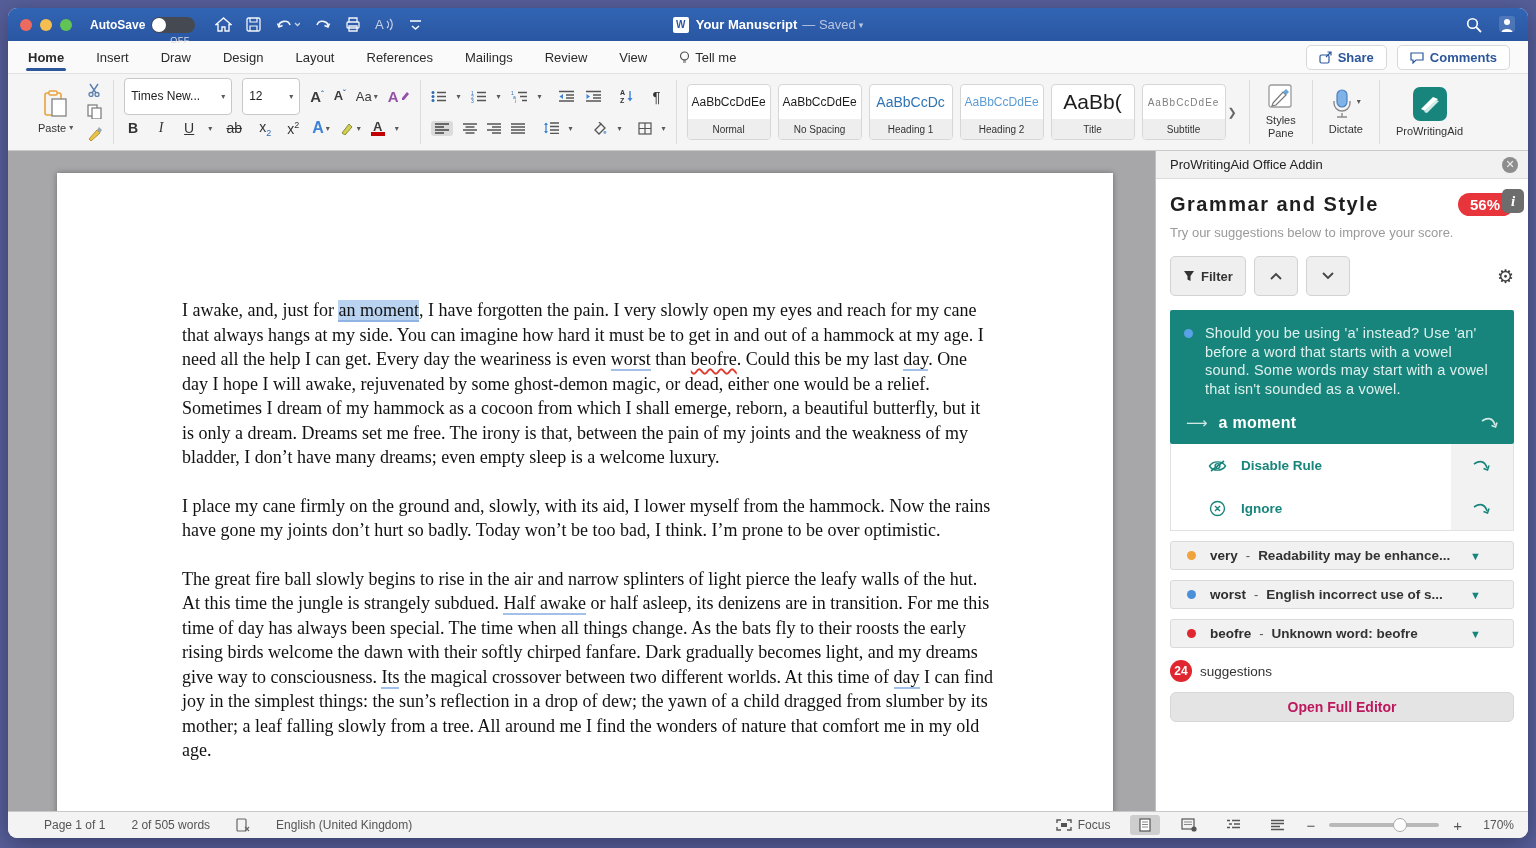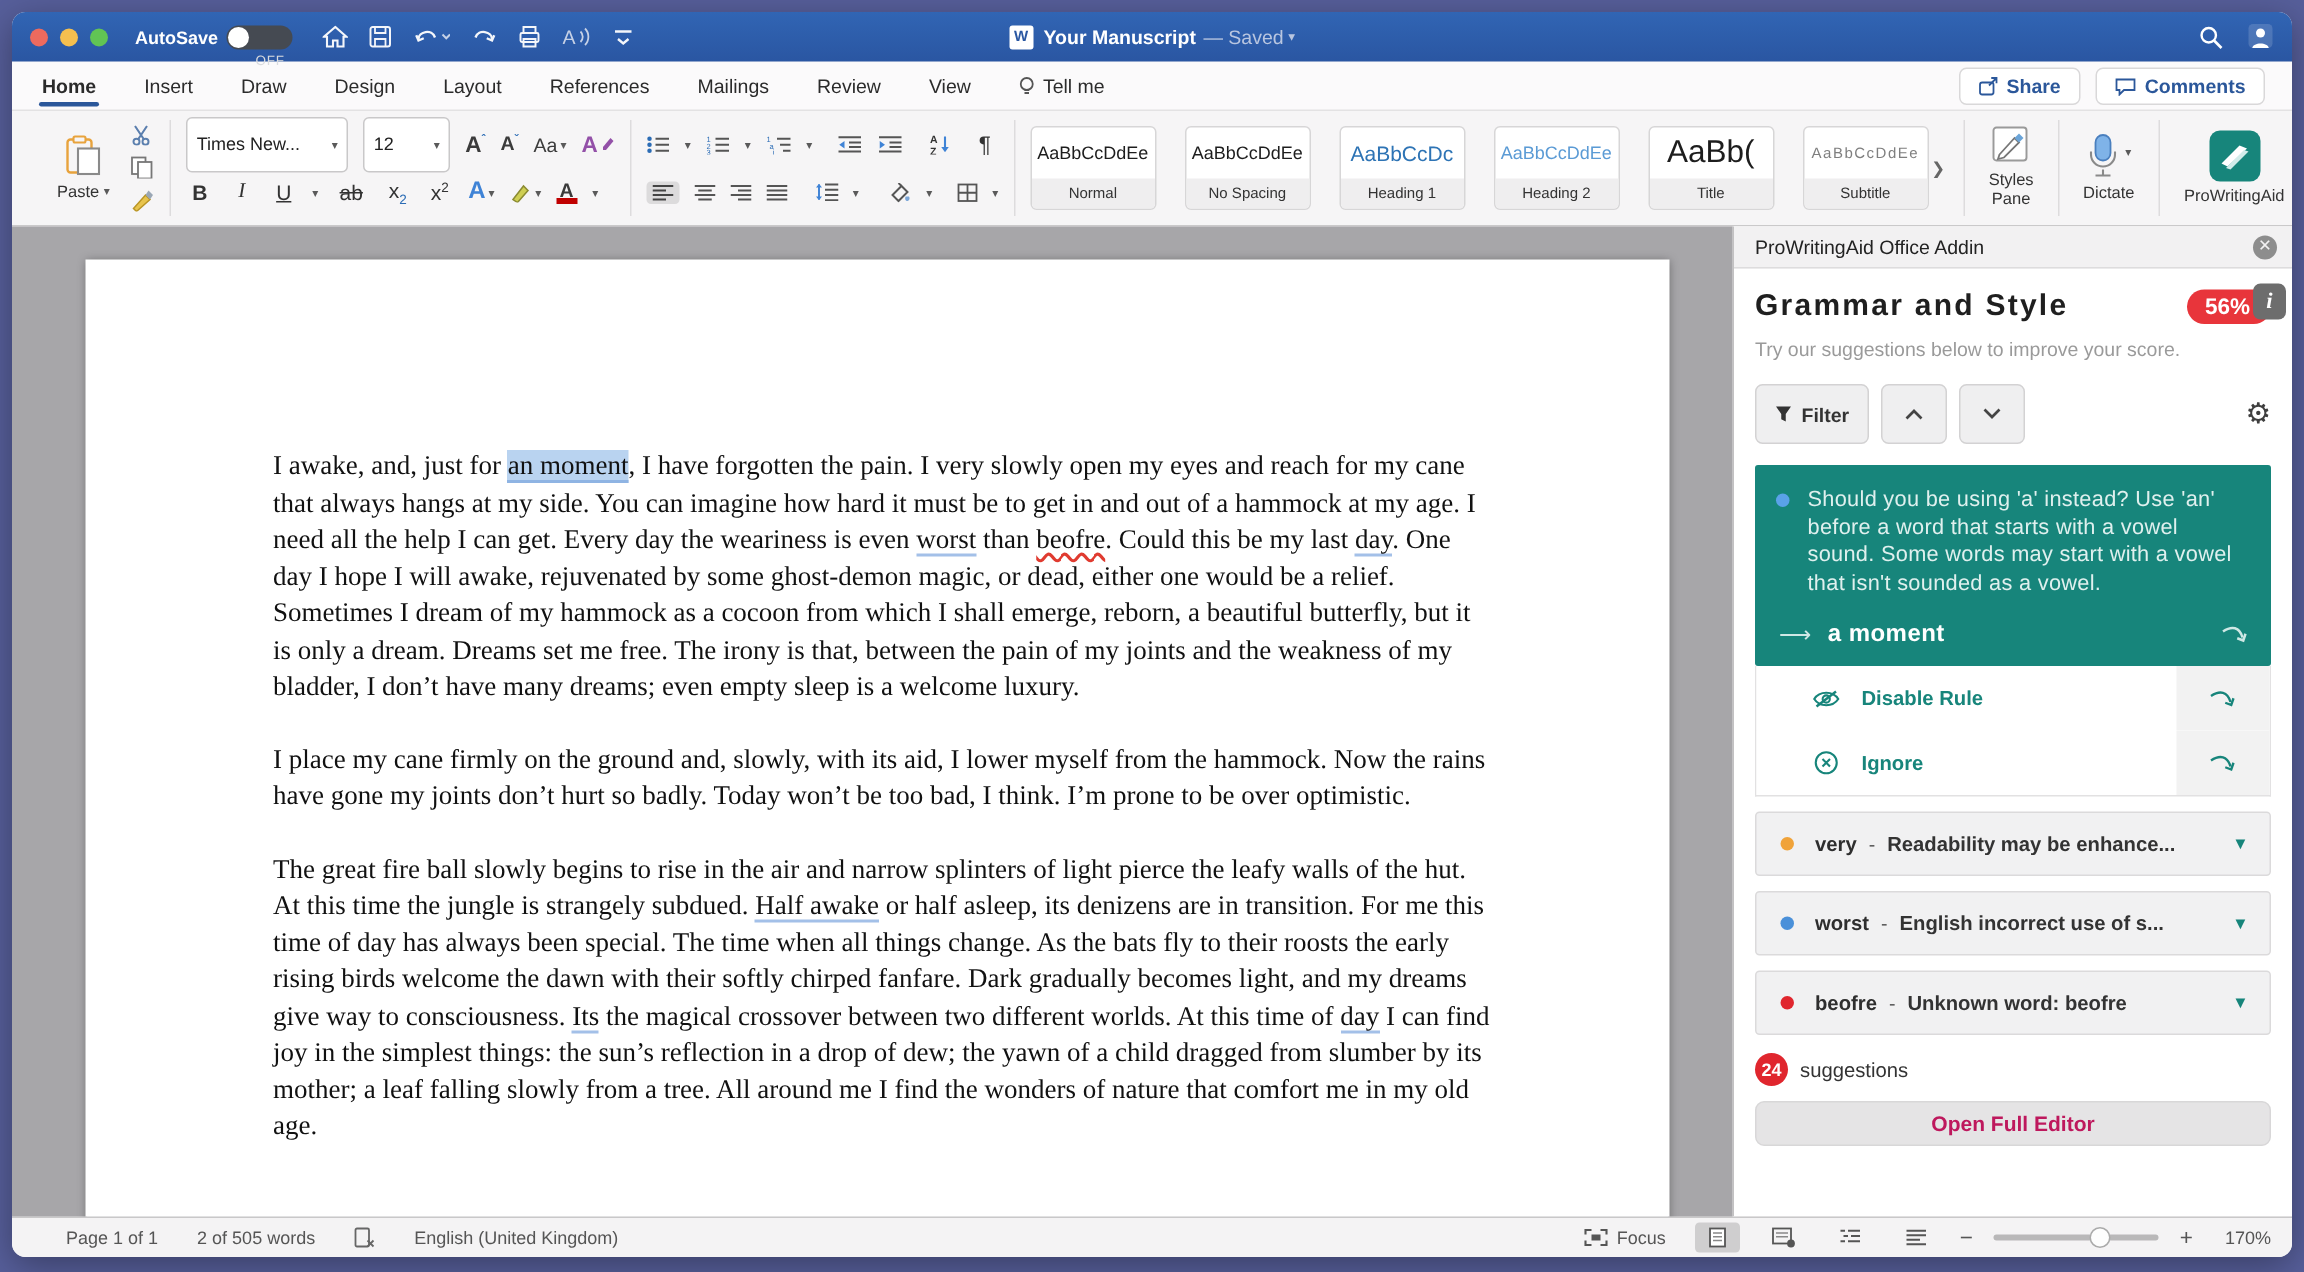--- a/index.html
+++ b/index.html
@@ -53,21 +53,21 @@
   .ricon { font-size:15px; color:#3b3b3b; display:flex; align-items:center; gap:2px; }
   .caret { font-size:8px; color:#5a5a5a; }
   .combo { background:#fff; border:1px solid #c9c8c9; border-radius:4px; font-size:12px; color:#222;
            display:flex; align-items:center; justify-content:space-between; padding:3px 6px; height:37px; }
   .combo.font { width:108px; } .combo.size { width:58px; }
   .bigA { font-size:15px; font-weight:bold; color:#3b3b3b; } .supmark{ font-size:8px; vertical-align:super; color:#2b6cb5;}
   .fmt { font-size:14px; color:#333; width:18px; text-align:center; }
   .fmt.b { font-weight:bold; } .fmt.i { font-style:italic; font-family:"Liberation Serif",serif; } .fmt.u { text-decoration:underline; }
   .fmt.st { text-decoration:line-through; }
   .sel-box { background:#dcdbdc; border-radius:3px; padding:2px 4px; }
-  .stylechips { display:flex; gap:19px; align-items:center; }
+  .stylechips { display:flex; gap:7px; align-items:center; }
   .chip { width:84px; height:56px; background:#fff; border:1px solid #d7d6d7; border-radius:4px; overflow:hidden;
           display:flex; flex-direction:column; }
   .chip .prev { flex:1; display:flex; align-items:center; justify-content:center; font-size:12px; color:#1d1d1d; white-space:nowrap; }
   .chip .lbl { height:20px; background:#efeeef; font-size:10px; color:#333; display:flex; align-items:center; justify-content:center; }
   .chip.h1 .prev { color:#2e74b5; font-size:14px; } .chip.h2 .prev { color:#5b9bd5; font-size:12px; }
   .chip.title .prev { font-size:21px; } .chip.subtitle .prev { color:#7f7f7f; font-size:10px; letter-spacing:1px; }
   .gal-caret { font-size:11px; color:#666; margin:0 2px; }
   .tallbtn { display:flex; flex-direction:column; align-items:center; justify-content:center; gap:4px; font-size:11px;
              color:#333; padding:0 6px; height:64px; text-align:center; line-height:1.15; }
   .pwa-tile { width:34px; height:34px; border-radius:7px; background:#17857b; display:flex; align-items:center; justify-content:center; }
@@ -112,22 +112,22 @@
   .fix-arrow { color:#cfe8e5; font-size:15px; letter-spacing:-1px; margin-right:12px; }
   .fix-text { color:#fff; font-size:16px; font-weight:bold; letter-spacing:.3px; }
   .fix-apply { margin-left:auto; }
 
   .actions { border:1px solid #e2e1e2; border-top:none; display:flex; flex-direction:column; }
   .act-row { height:43px; display:flex; align-items:center; background:#fff; }
   .act-icon { width:20px; margin-left:36px; display:flex; justify-content:center; }
   .act-label { color:#17857b; font-weight:bold; font-size:13.5px; margin-left:14px; }
   .act-strip { margin-left:auto; width:62px; align-self:stretch; background:#f2f2f2; display:flex; align-items:center; justify-content:center; }
 
-  .sug { margin-top:10px; background:#f1f1f2; border:1px solid #dbdadb; border-radius:3px; height:43px;
-         display:flex; align-items:center; padding:0 14px 0 16px; }
+  .sug { margin-top:10px; background:#f1f1f2; border:1px solid #dbdadb; border-radius:3px; height:29px;
+         display:flex; align-items:center; padding:0 32px 0 16px; }
   .sug .word { font-weight:bold; color:#2e2e2e; font-size:13.5px; margin-left:14px; }
   .sug .dash { color:#555; margin:0 8px; }
   .sug .desc { color:#333; font-size:13.5px; font-weight:bold; white-space:nowrap; overflow:hidden; }
   .sug .sdot { width:9px; height:9px; border-radius:50%; flex:0 0 auto; }
   .sug .vcaret { margin-left:auto; color:#17857b; font-size:11px; }
 
   .count-row { display:flex; align-items:center; gap:8px; margin-top:12px; }
   .count-badge { width:22px; height:22px; border-radius:50%; background:#e0262e; color:#fff; font-size:12px; font-weight:bold;
                  display:flex; align-items:center; justify-content:center; }
   .count-label { color:#333; font-size:13.5px; }

